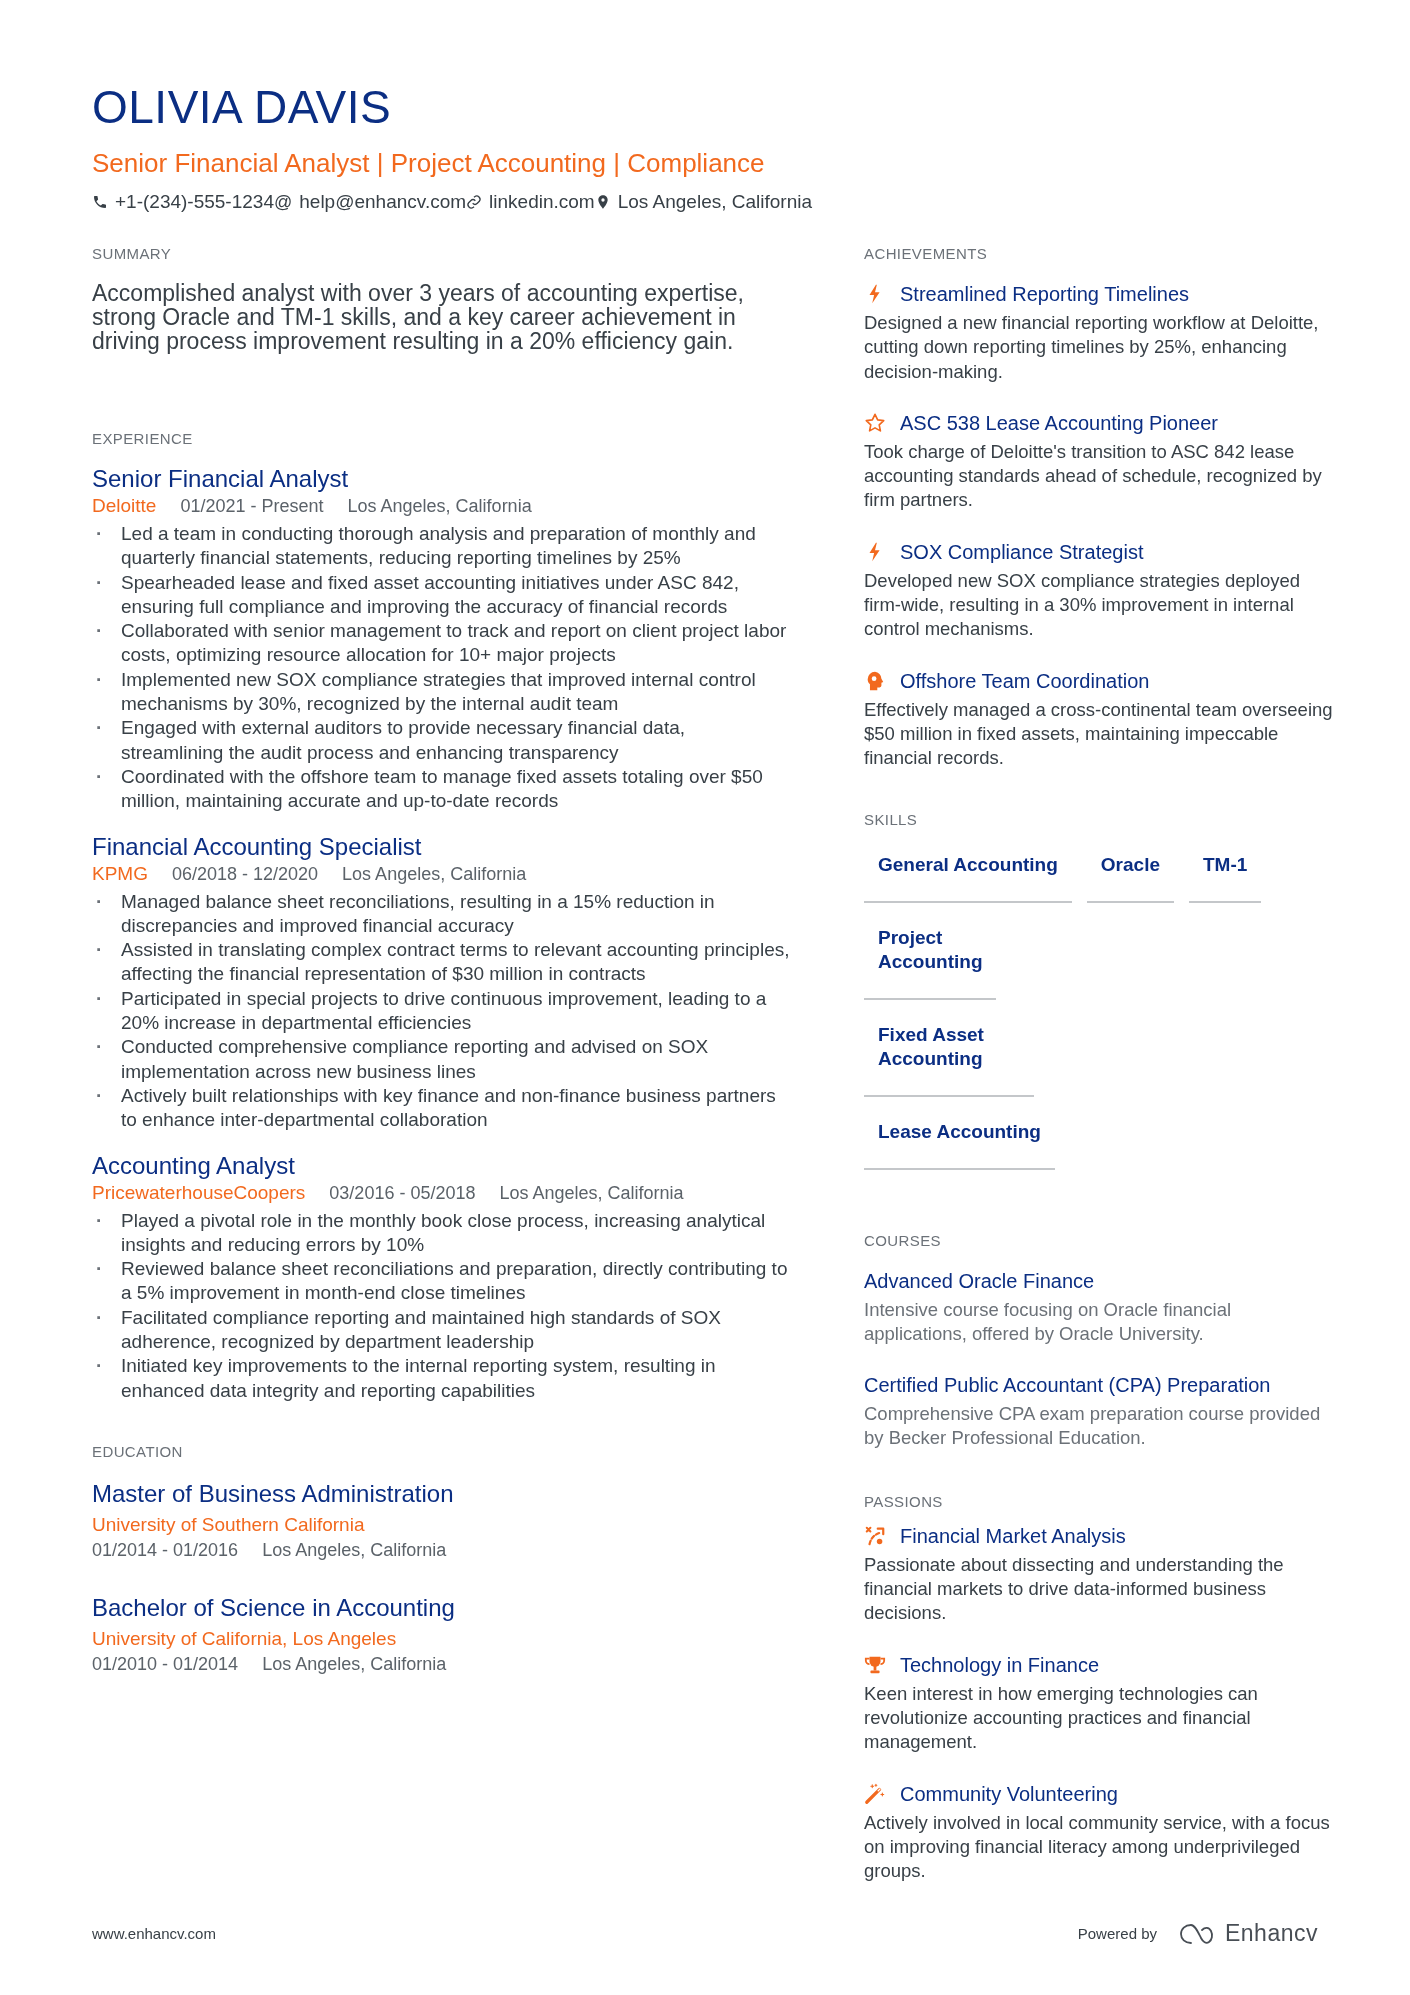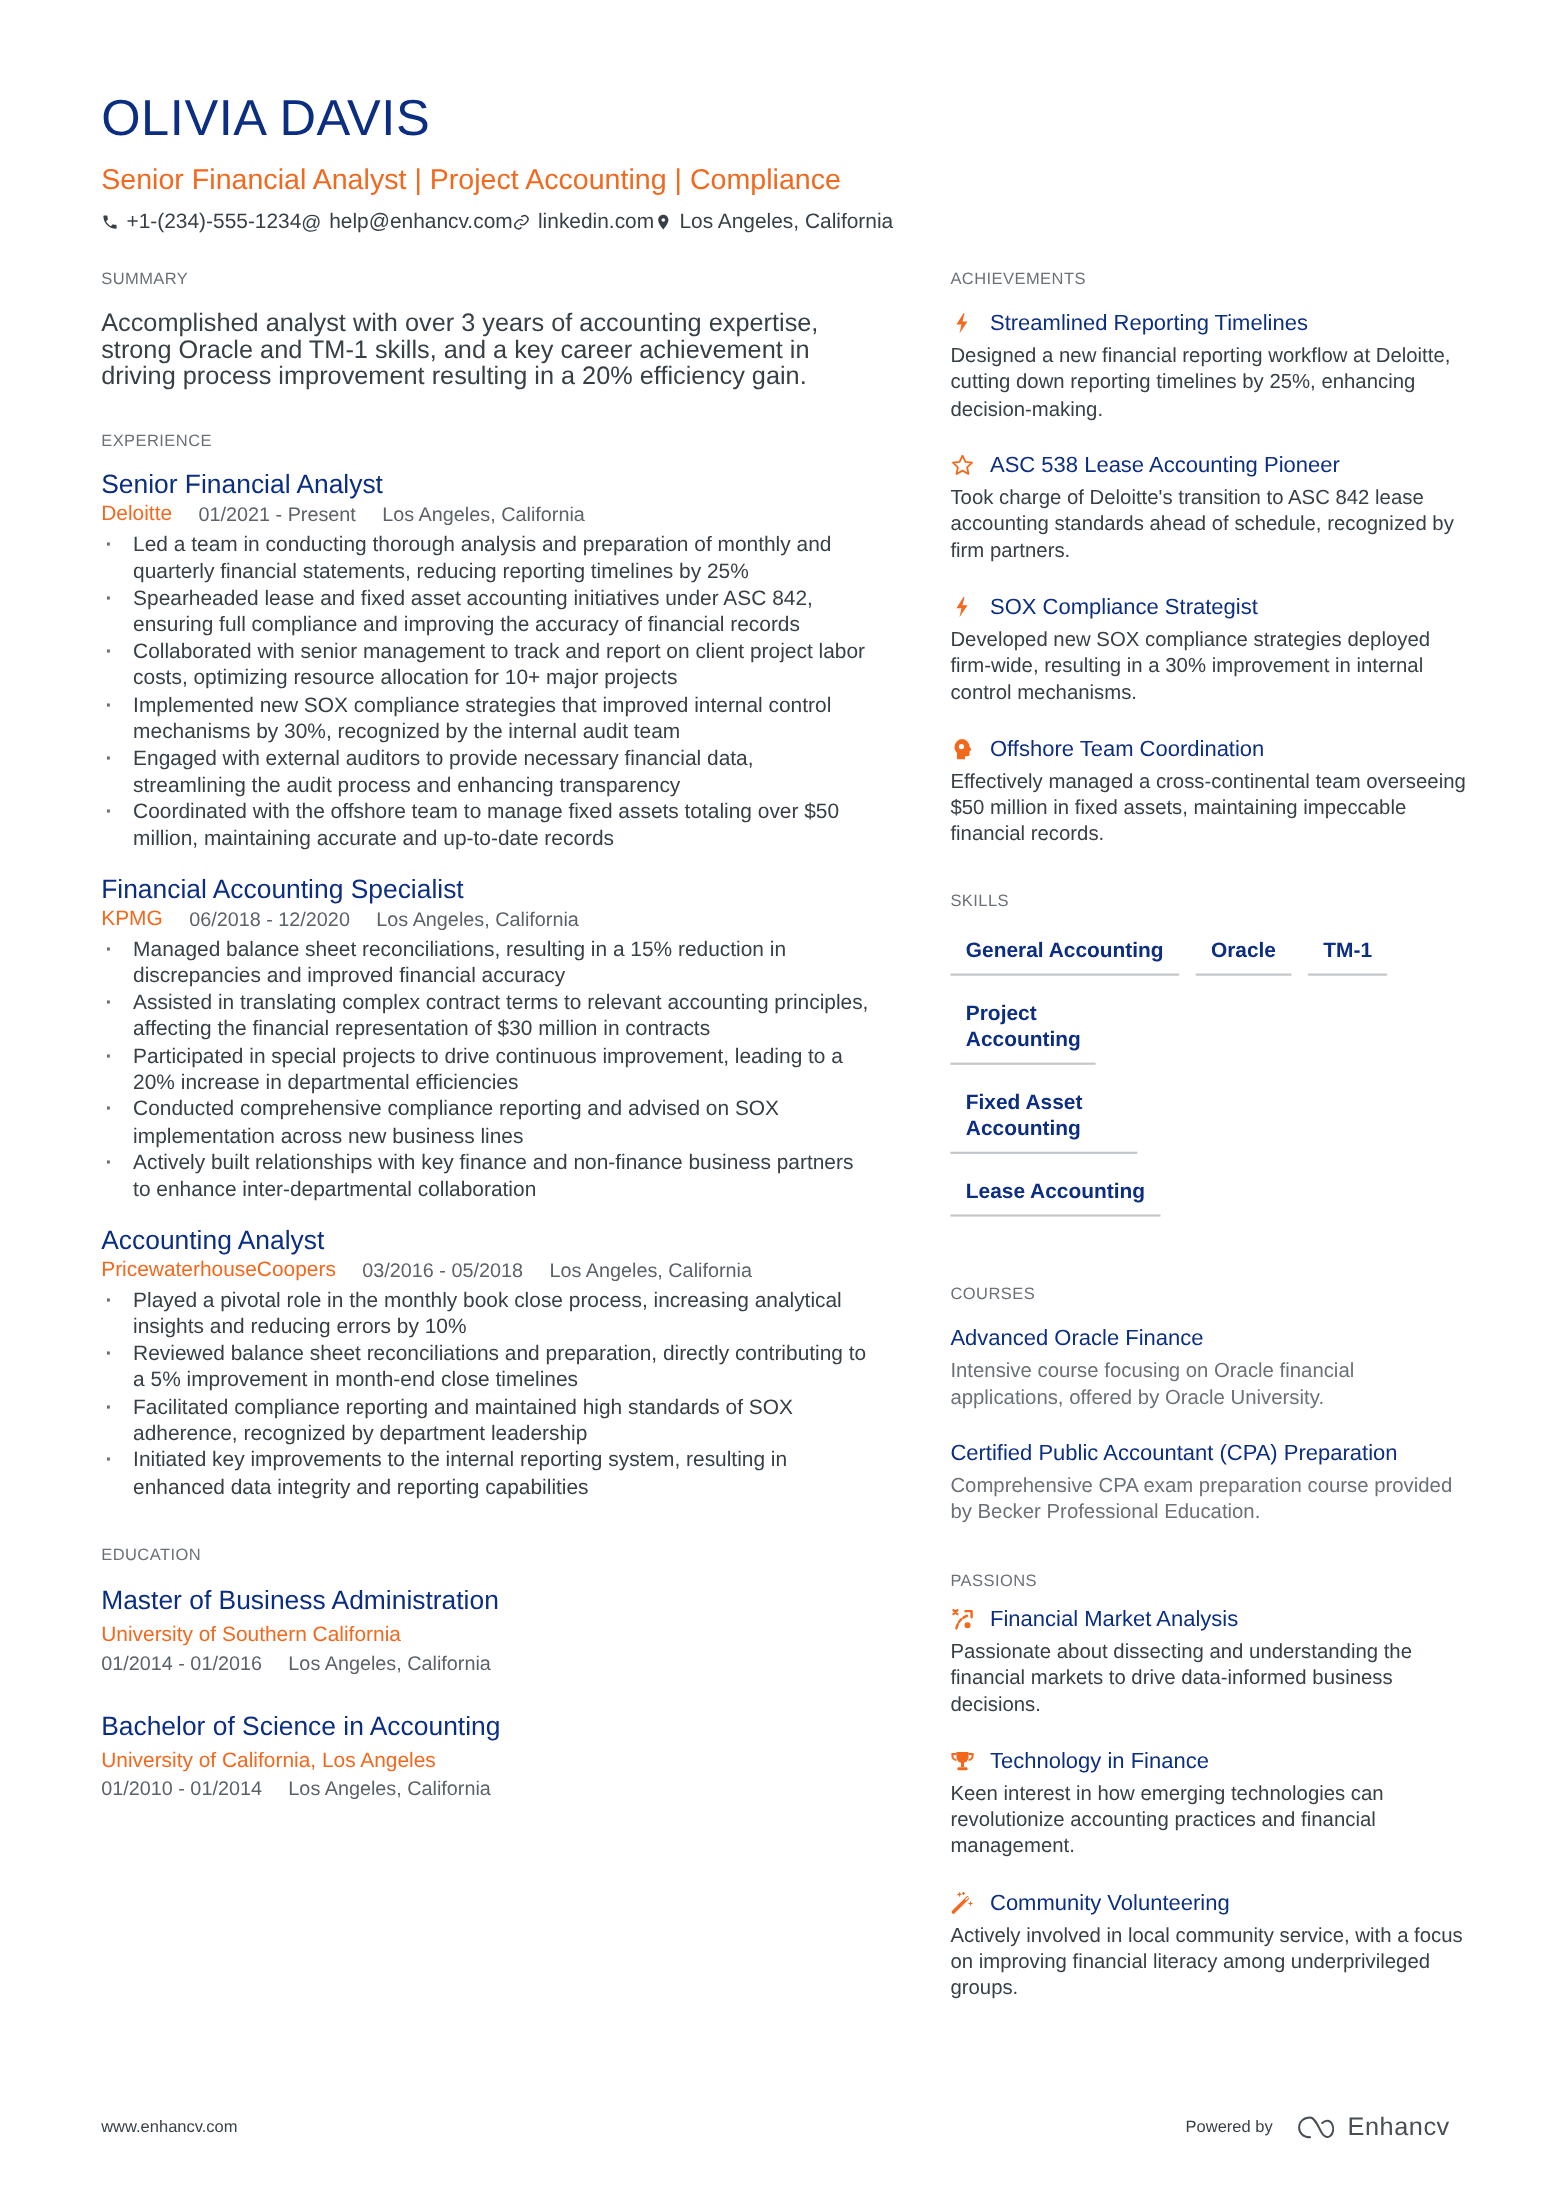--- a/index.html
+++ b/index.html
@@ -28,21 +28,21 @@
   .edu-title { font-size: 24px; line-height: 30px; color: #0b2e83; margin-bottom: 4px; }
   .edu-school { font-size: 19px; line-height: 24px; color: #f2691e; }
   .edu-meta { display: flex; gap: 24px; font-size: 18px; line-height: 26px; color: #5b6269; }
   .ach { margin-bottom: 26px; }
   .ach-head { display: flex; align-items: center; gap: 14px; margin-bottom: 4px; }
   .ach-icon { width: 22px; height: 22px; display: inline-flex; align-items: center; justify-content: center; }
   .ach-icon svg { width: 22px; height: 22px; }
   .ach-title { font-size: 20px; line-height: 26px; color: #0b2e83; }
   .ach-desc { font-size: 18.5px; line-height: 24.3px; color: #384047; }
   .skills { display: flex; flex-wrap: wrap; column-gap: 15px; row-gap: 17px; }
-  .skill { font-size: 19px; font-weight: bold; color: #0b2e83; padding: 6px 14px 8px 14px; border-bottom: 2px solid #c4c7ca; line-height: 24px; }
+  .skill { font-size: 19px; font-weight: bold; color: #0b2e83; padding: 6px 14px 24px 14px; border-bottom: 2px solid #c4c7ca; line-height: 24px; }
   .course { margin-bottom: 26px; }
   .course-title { font-size: 20px; line-height: 26px; color: #0b2e83; margin-bottom: 4px; }
   .course-desc { font-size: 18.5px; line-height: 24.3px; color: #6b7178; }
   .footer { position: absolute; left: 92px; right: 92px; top: 1920px; display: flex; justify-content: space-between; align-items: center; font-size: 15px; color: #384047; }
   .powered { display: flex; align-items: center; gap: 20px; }
   .brand { display: flex; align-items: center; gap: 8px; font-size: 23px; color: #484e55; letter-spacing: 0.5px; }
   .brand svg { width: 40px; height: 26px; }
 </style>
 </head>
 <body>
@@ -72,21 +72,21 @@
       <svg viewBox="0 0 24 24">
           <path d="M12 2C8.1 2 5 5.1 5 9c0 5.2 7 13 7 13s7-7.8 7-13c0-3.9-3.1-7-7-7zm0 9.5a2.5 2.5 0 1 1 0-5 2.5 2.5 0 0 1 0 5z"></path>
         </svg>
       <span>Los Angeles, California</span>
     </div>
   </div>
 </div>
 
 <div class="col-left">
 
-  <div class="section" style="margin-bottom:39px;">
+  <div class="section" style="margin-bottom:77px;">
     <div class="section-title">SUMMARY</div>
     <div class="summary-text">Accomplished analyst with over 3 years of accounting expertise, strong Oracle and TM-1 skills, and a key career achievement in driving process improvement resulting in a 20% efficiency gain.</div>
   </div>
 
   <div class="section" style="margin-bottom:40px;">
     <div class="section-title" style="margin-bottom:16px;">EXPERIENCE</div>
 
     <div class="job">
       <div class="job-title">Senior Financial Analyst</div>
       <div class="job-meta">

